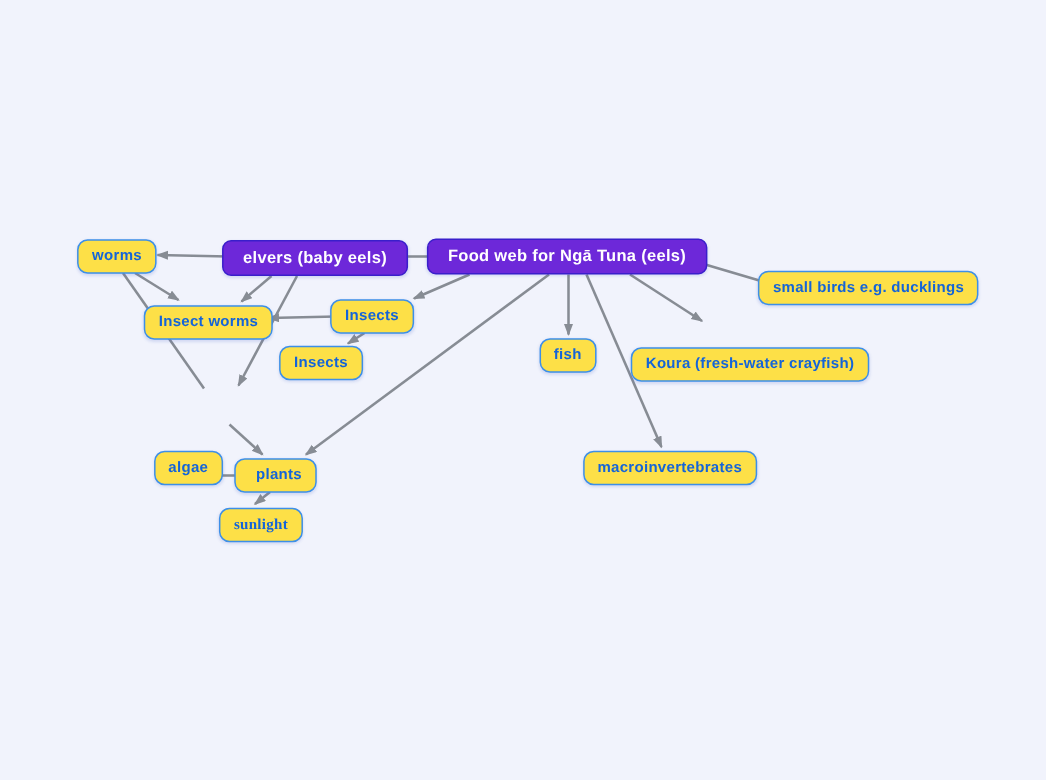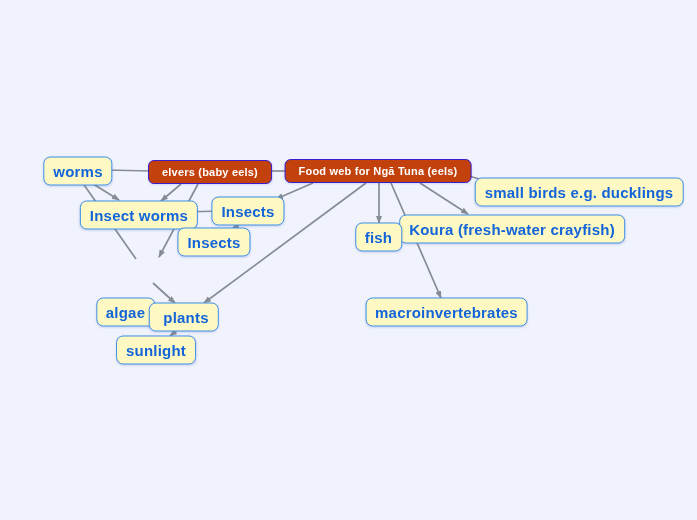--- a/index.html
+++ b/index.html
@@ -28,29 +28,29 @@
     position: absolute;
     transform: translate(-50%, -50%);
     white-space: nowrap;
     border-radius: 7px;
     font-weight: bold;
     cursor: pointer;
     box-shadow: 0 1px 2px rgba(70, 100, 200, 0.18);
     z-index: 2;
   }
   .node.leaf {
-    background: #fef9c3;
+    background: #fde047;
     border: 1.6px solid #3d8fe8;
     color: #1464d9;
-    font-size: 15px;
+    font-size: 10px;
     padding: 5px 9px;
     letter-spacing: 0.2px;
   }
   .node.primary {
-    background: #c2410c;
+    background: #6d28d9;
     border: 1.6px solid #3a1ecb;
     color: #ffffff;
     font-size: 11px;
     padding: 5px 13px;
     border-radius: 6px;
     letter-spacing: 0.2px;
   }
 </style>
 </head>
 <body>
@@ -83,19 +83,19 @@
       </g>
   </svg>
 
 <div class="node primary" style="left: 378px; top: 170.5px;">Food web for Ngā Tuna (eels)</div>
     <div class="node primary" style="left: 210px; top: 171.5px;">elvers (baby eels)</div>
     <div class="node leaf" style="left: 78px; top: 170.5px;">worms</div>
     <div class="node leaf" style="left: 579px; top: 192px;">small birds e.g. ducklings</div>
     <div class="node leaf" style="left: 139px; top: 215px;">Insect worms</div>
     <div class="node leaf" style="left: 248px; top: 210.5px;">Insects</div>
     <div class="node leaf" style="left: 214px; top: 241.5px;">Insects</div>
-    <div class="node leaf" style="left: 500px; top: 229px; margin-left: 12px;">Koura (fresh-water crayfish)</div>
+    <div class="node leaf" style="left: 500px; top: 243px;">Koura (fresh-water crayfish)</div>
     <div class="node leaf" style="left: 378.5px; top: 236.5px;">fish</div>
     <div class="node leaf" style="left: 446.5px; top: 311.5px;">macroinvertebrates</div>
     <div class="node leaf" style="left: 125.5px; top: 312px;">algae</div>
     <div class="node leaf" style="left: 183.5px; top: 316.5px; padding-left: 14px;">plants</div>
-    <div class="node leaf" style="left: 156px; top: 349.5px;">sunlight</div>
+    <div class="node leaf" style="left: 174px; top: 349.5px; font-family: Liberation Serif, serif;">sunlight</div>
   </div>
 
 </body></html>

